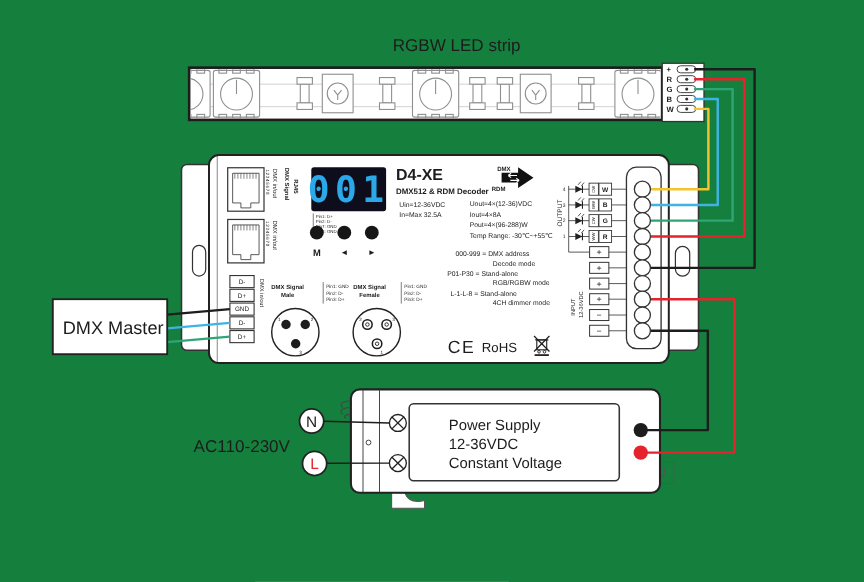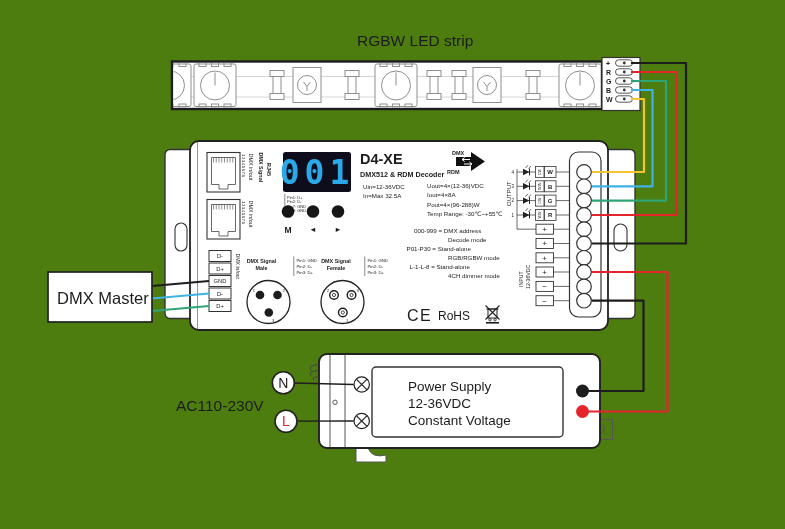--- a/index.html
+++ b/index.html
@@ -1,16 +1,16 @@
 <!DOCTYPE html>
 <html><head>
 <meta charset="utf-8">
 <style>
   html,body{margin:0;padding:0;background:#fff;}
-  .stage{position:relative;width:785px;height:529px;background:#4d7c0f;overflow:hidden;
+  .stage{position:relative;width:785px;height:529px;background:#15803d;overflow:hidden;
          font-family:"Liberation Sans","DejaVu Sans",sans-serif;}
   svg{position:absolute;left:0;top:0;}
   svg text{font-family:"Liberation Sans","DejaVu Sans",sans-serif;}
   .b{font-weight:bold;}
   .seg{font-family:"DejaVu Sans Mono",monospace;font-weight:bold;letter-spacing:5px;}
 </style>
 </head>
 <body>
 
 <div class="stage">

